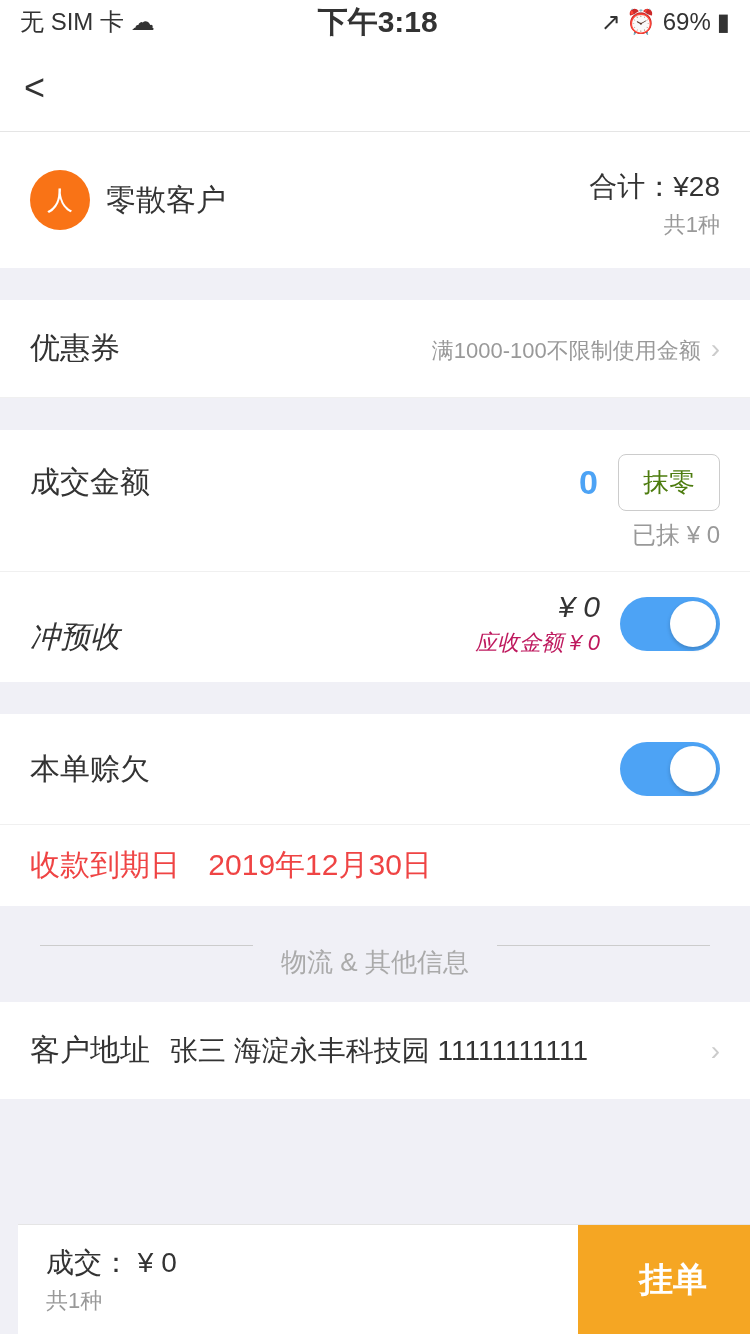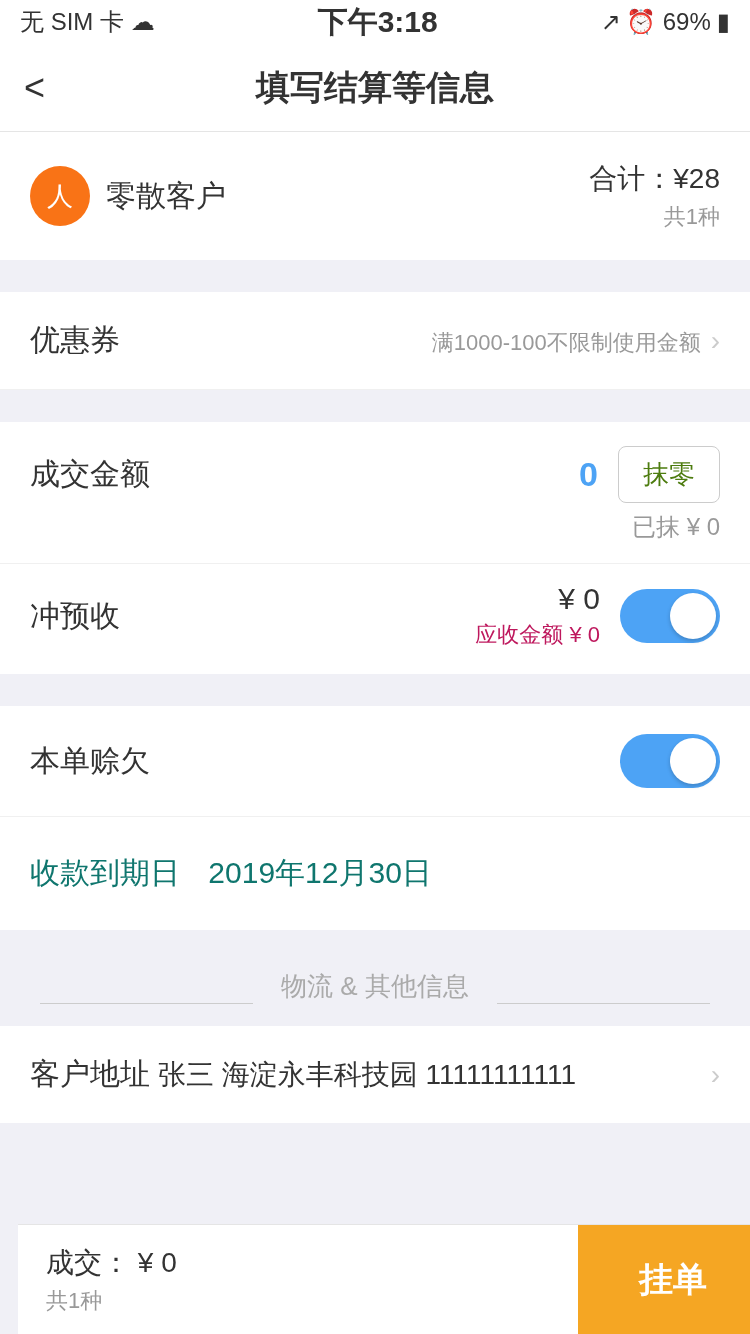--- a/index.html
+++ b/index.html
@@ -69,21 +69,21 @@
     .customer-left { display: flex; align-items: center; gap: 16px; }
     .customer-avatar {
       width: 60px; height: 60px;
       background: #f97316;
       border-radius: 50%;
       display: flex; align-items: center; justify-content: center;
       color: #fff; font-size: 26px;
     }
     .customer-name { font-size: 30px; color: #333; font-weight: 500; }
     .customer-right { text-align: right; }
-    .customer-total { font-size: 28px; color: #333; }
+    .customer-total { font-size: 28px; color: #333; margin-top: 8px; }
     .customer-count { font-size: 22px; color: #999; margin-top: 4px; }
 
     
     .divider-section {
       background: #f0f0f6;
       height: 16px;
     }
 
     
     .coupon-row {
@@ -127,24 +127,25 @@
     .transaction-sub {
       padding: 0 30px 20px 30px;
       text-align: right;
       font-size: 24px;
       color: #999;
     }
 
     
     .prepay-row {
       display: flex;
-      align-items: center;
+      align-items: flex-end;
       justify-content: space-between;
       padding: 18px 30px 24px 30px;
       border-top: 1px solid #f0f0f0;
+      font-style: italic;
     }
     .prepay-label { font-size: 30px; color: #333; }
     .prepay-right { display: flex; align-items: center; gap: 20px; }
     .prepay-value-block { text-align: right; }
     .prepay-amount { font-size: 30px; color: #333; }
     .prepay-sub { font-size: 22px; color: #be185d; margin-top: 4px; }
 
     
     .toggle {
       width: 100px; height: 54px;
@@ -171,39 +172,39 @@
     .credit-row {
       display: flex;
       align-items: center;
       justify-content: space-between;
       padding: 28px 30px;
     }
     .credit-label { font-size: 30px; color: #333; }
 
     
     .duedate-row {
-      padding: 36px 30px;
+      padding: 20px 30px;
       font-size: 30px;
-      color: #0f766e;
+      color: #ef4444;
       border-top: 1px solid #f0f0f0;
     }
     .duedate-row span.label { margin-right: 20px; }
 
     
     .logistics-section {
       background: #f0f0f6;
       height: 80px;
       display: flex;
       align-items: center;
       justify-content: center;
       margin-bottom: 0;
     }
     .logistics-divider {
       display: flex;
-      align-items: flex-end;
+      align-items: flex-start;
       gap: 28px;
       width: 100%;
       padding: 0 40px;
     }
     .logistics-line {
       flex: 1;
       height: 1px;
       background: #ccc;
     }
     .logistics-text {
@@ -214,21 +215,21 @@
 
     
     .address-section {
       background: #fff;
       margin-top: 0;
     }
     .address-row {
       display: flex;
       align-items: center;
       padding: 28px 30px;
-      gap: 8px;
+      gap: 20px;
     }
     .address-label { font-size: 30px; color: #333; white-space: nowrap; }
     .address-value { font-size: 28px; color: #333; flex: 1; }
     .address-chevron { font-size: 28px; color: #ccc; }
 
     
     .spacer { background: #f0f0f6; flex: 1; min-height: 120px; }
 
     
     .bottom-bar {
@@ -279,21 +280,20 @@
   <div class="status-right">
     <span>↗</span>
     <span>⏰</span>
     <span>69%</span>
     <span>▮</span>
   </div>
 </div>
 
 <div class="nav-bar">
   <div class="nav-back">&lt;</div>
-  <div class="nav-title">填写结算等信息</div>
 </div>
 
 <div class="main-content">
 
   <div class="section">
     <div class="customer-row">
       <div class="customer-left">
         <div class="customer-avatar">
           <span>人</span>
         </div>

